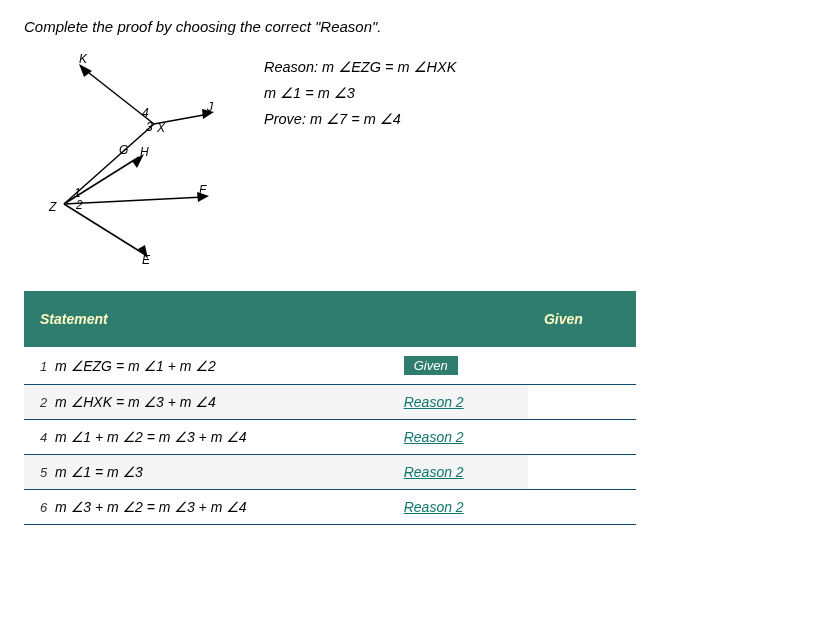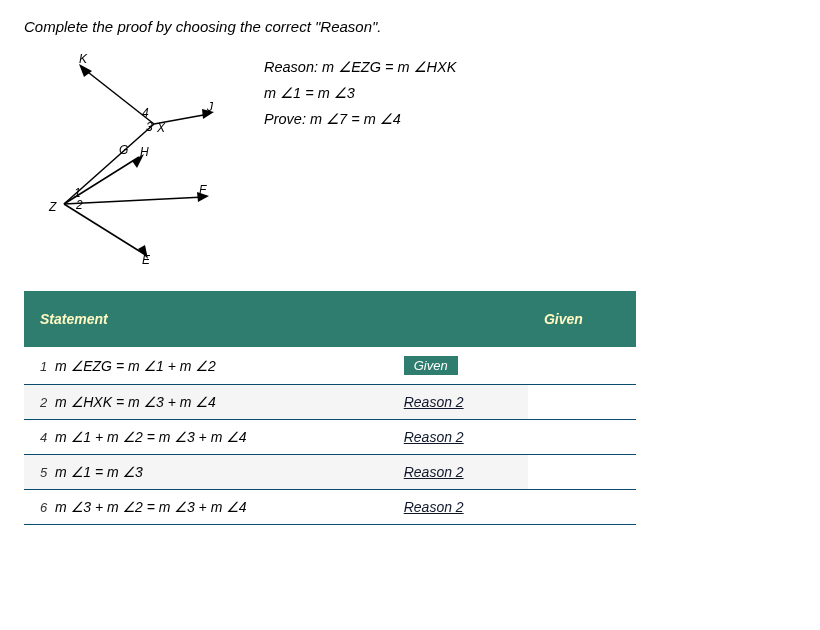--- a/index.html
+++ b/index.html
@@ -64,21 +64,21 @@
     .proof-table tbody tr:nth-child(even) {
       background: #f5f5f5;
     }
     .proof-table tbody td {
       padding: 9px 16px;
       color: #000;
     }
     .proof-table tbody td.reason-cell {
       text-decoration: underline;
       cursor: pointer;
-      color: #0f172a;
+      color: #0f766e;
     }
     .given-badge {
       background: #2e7d6e;
       color: #fff;
       padding: 2px 10px;
       font-size: 13px;
       display: inline-block;
     }
     .row-num {
       color: #333;

